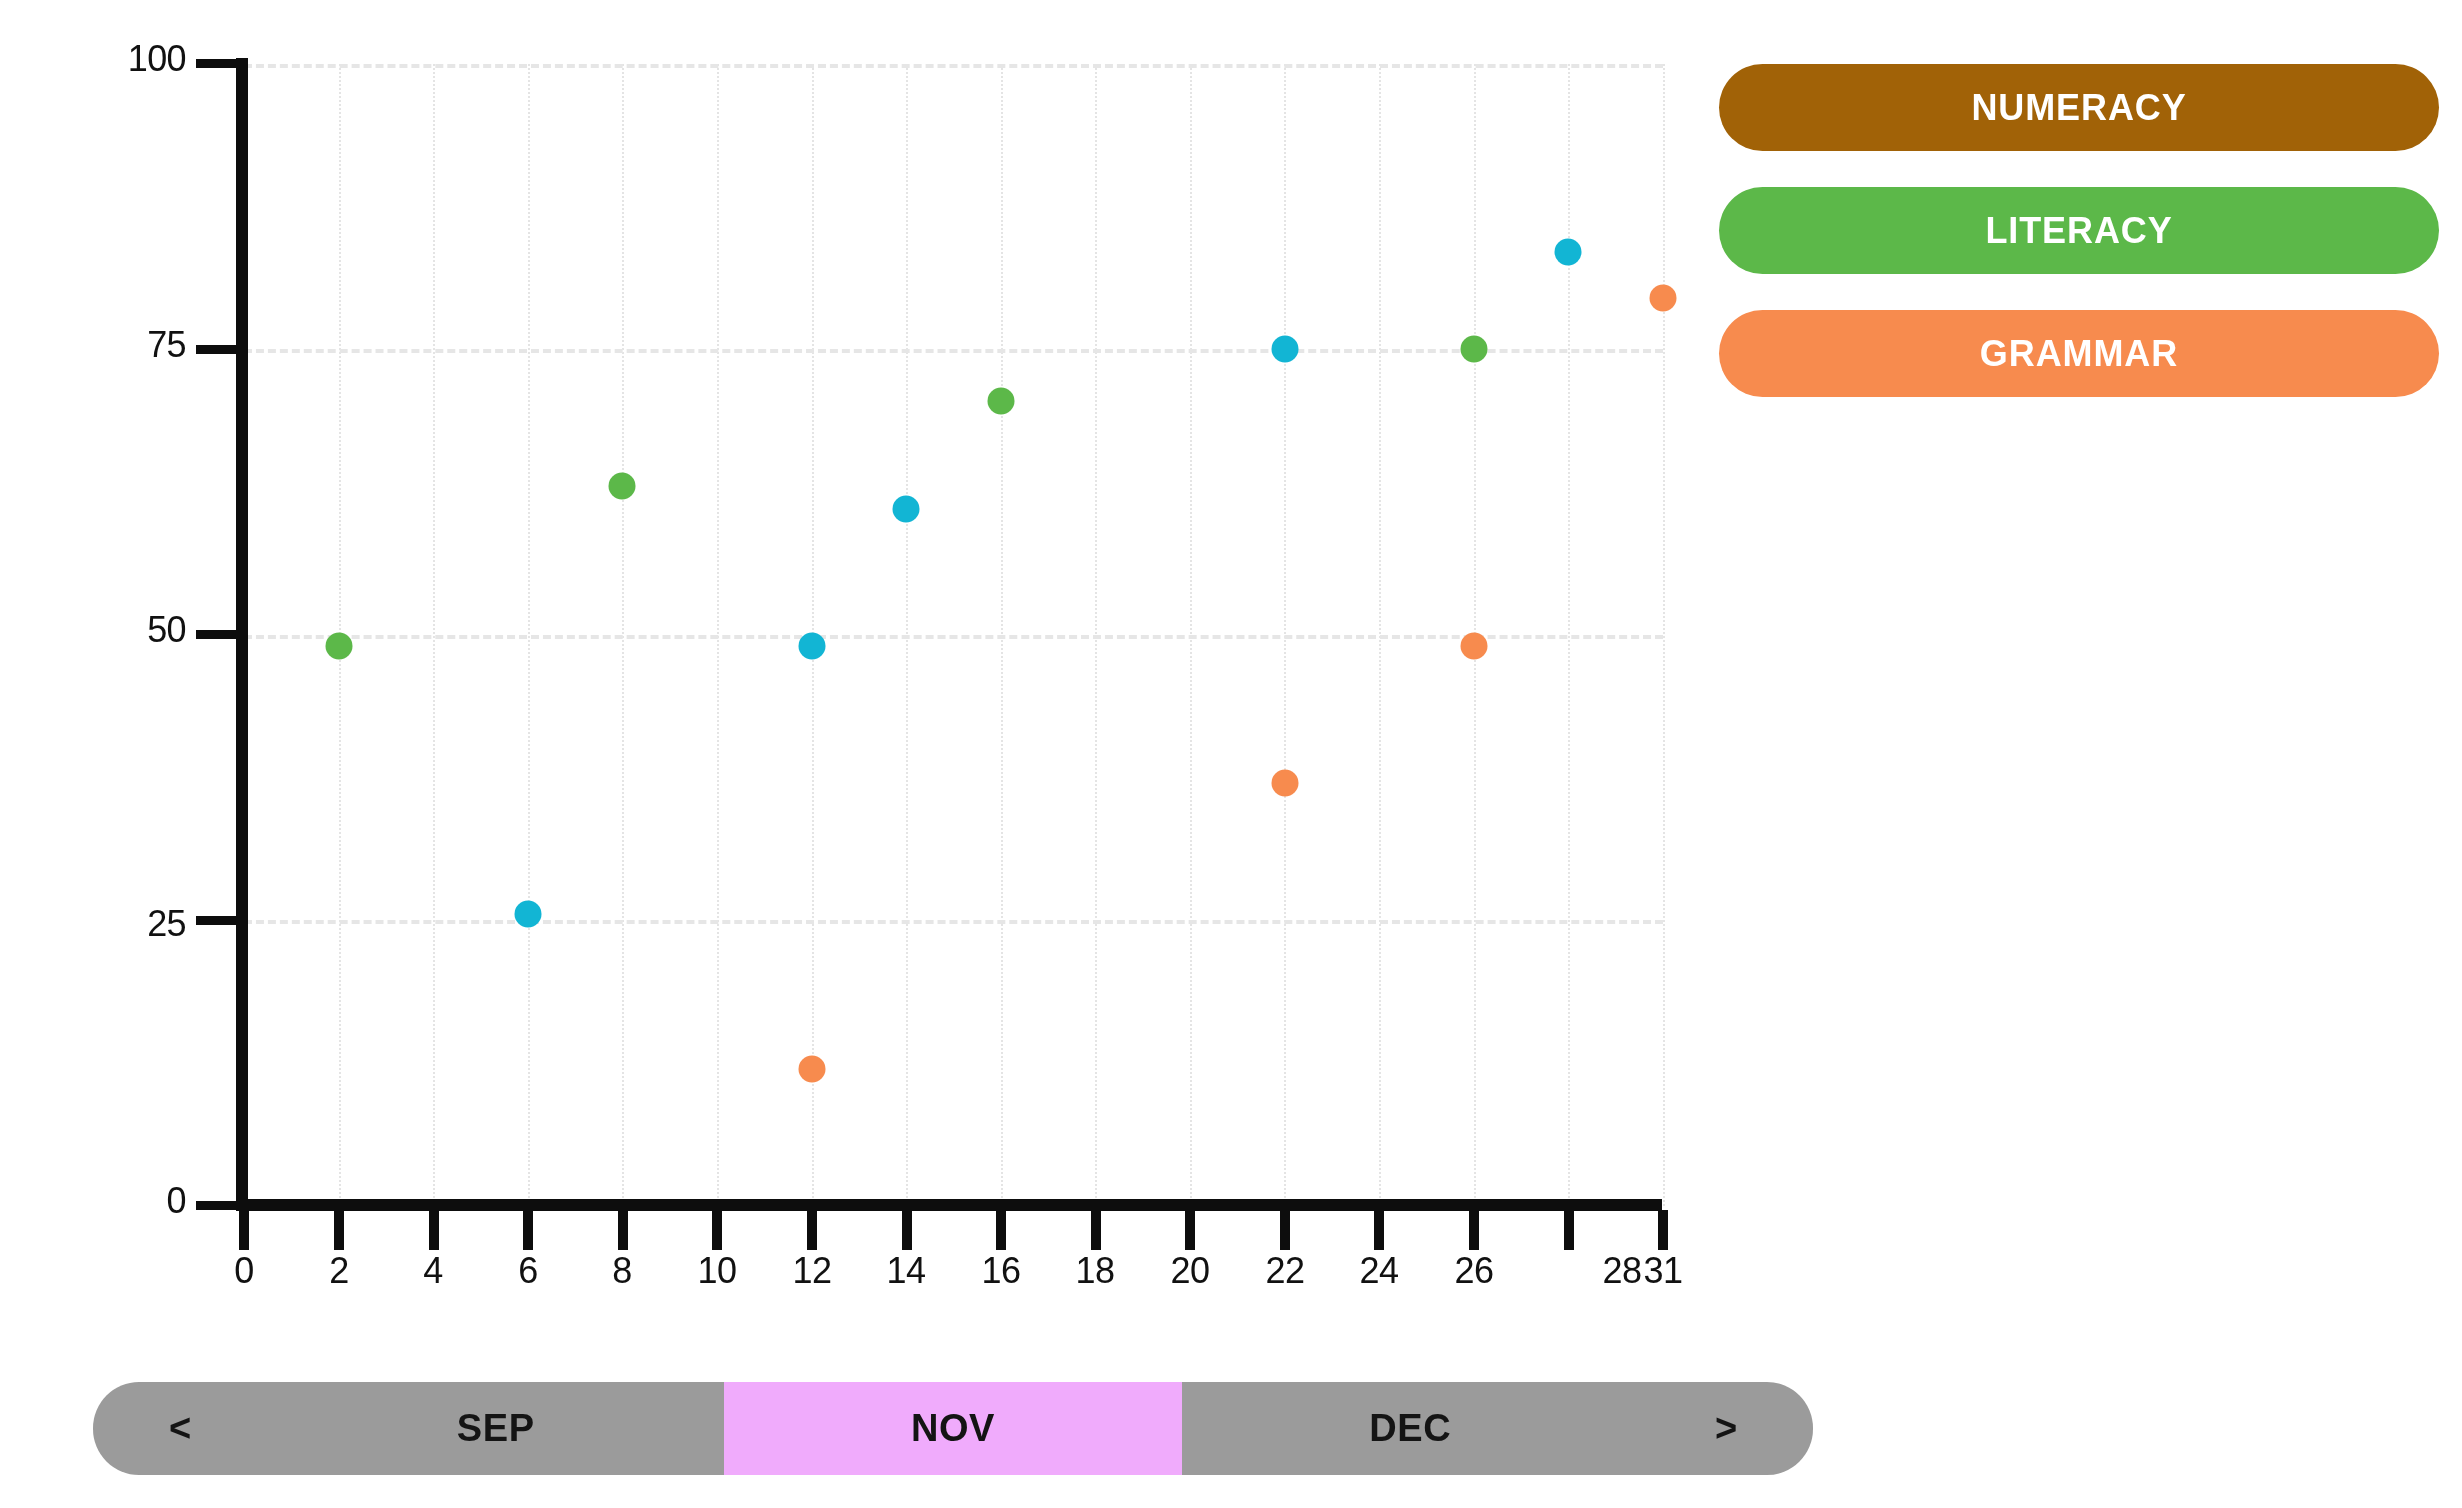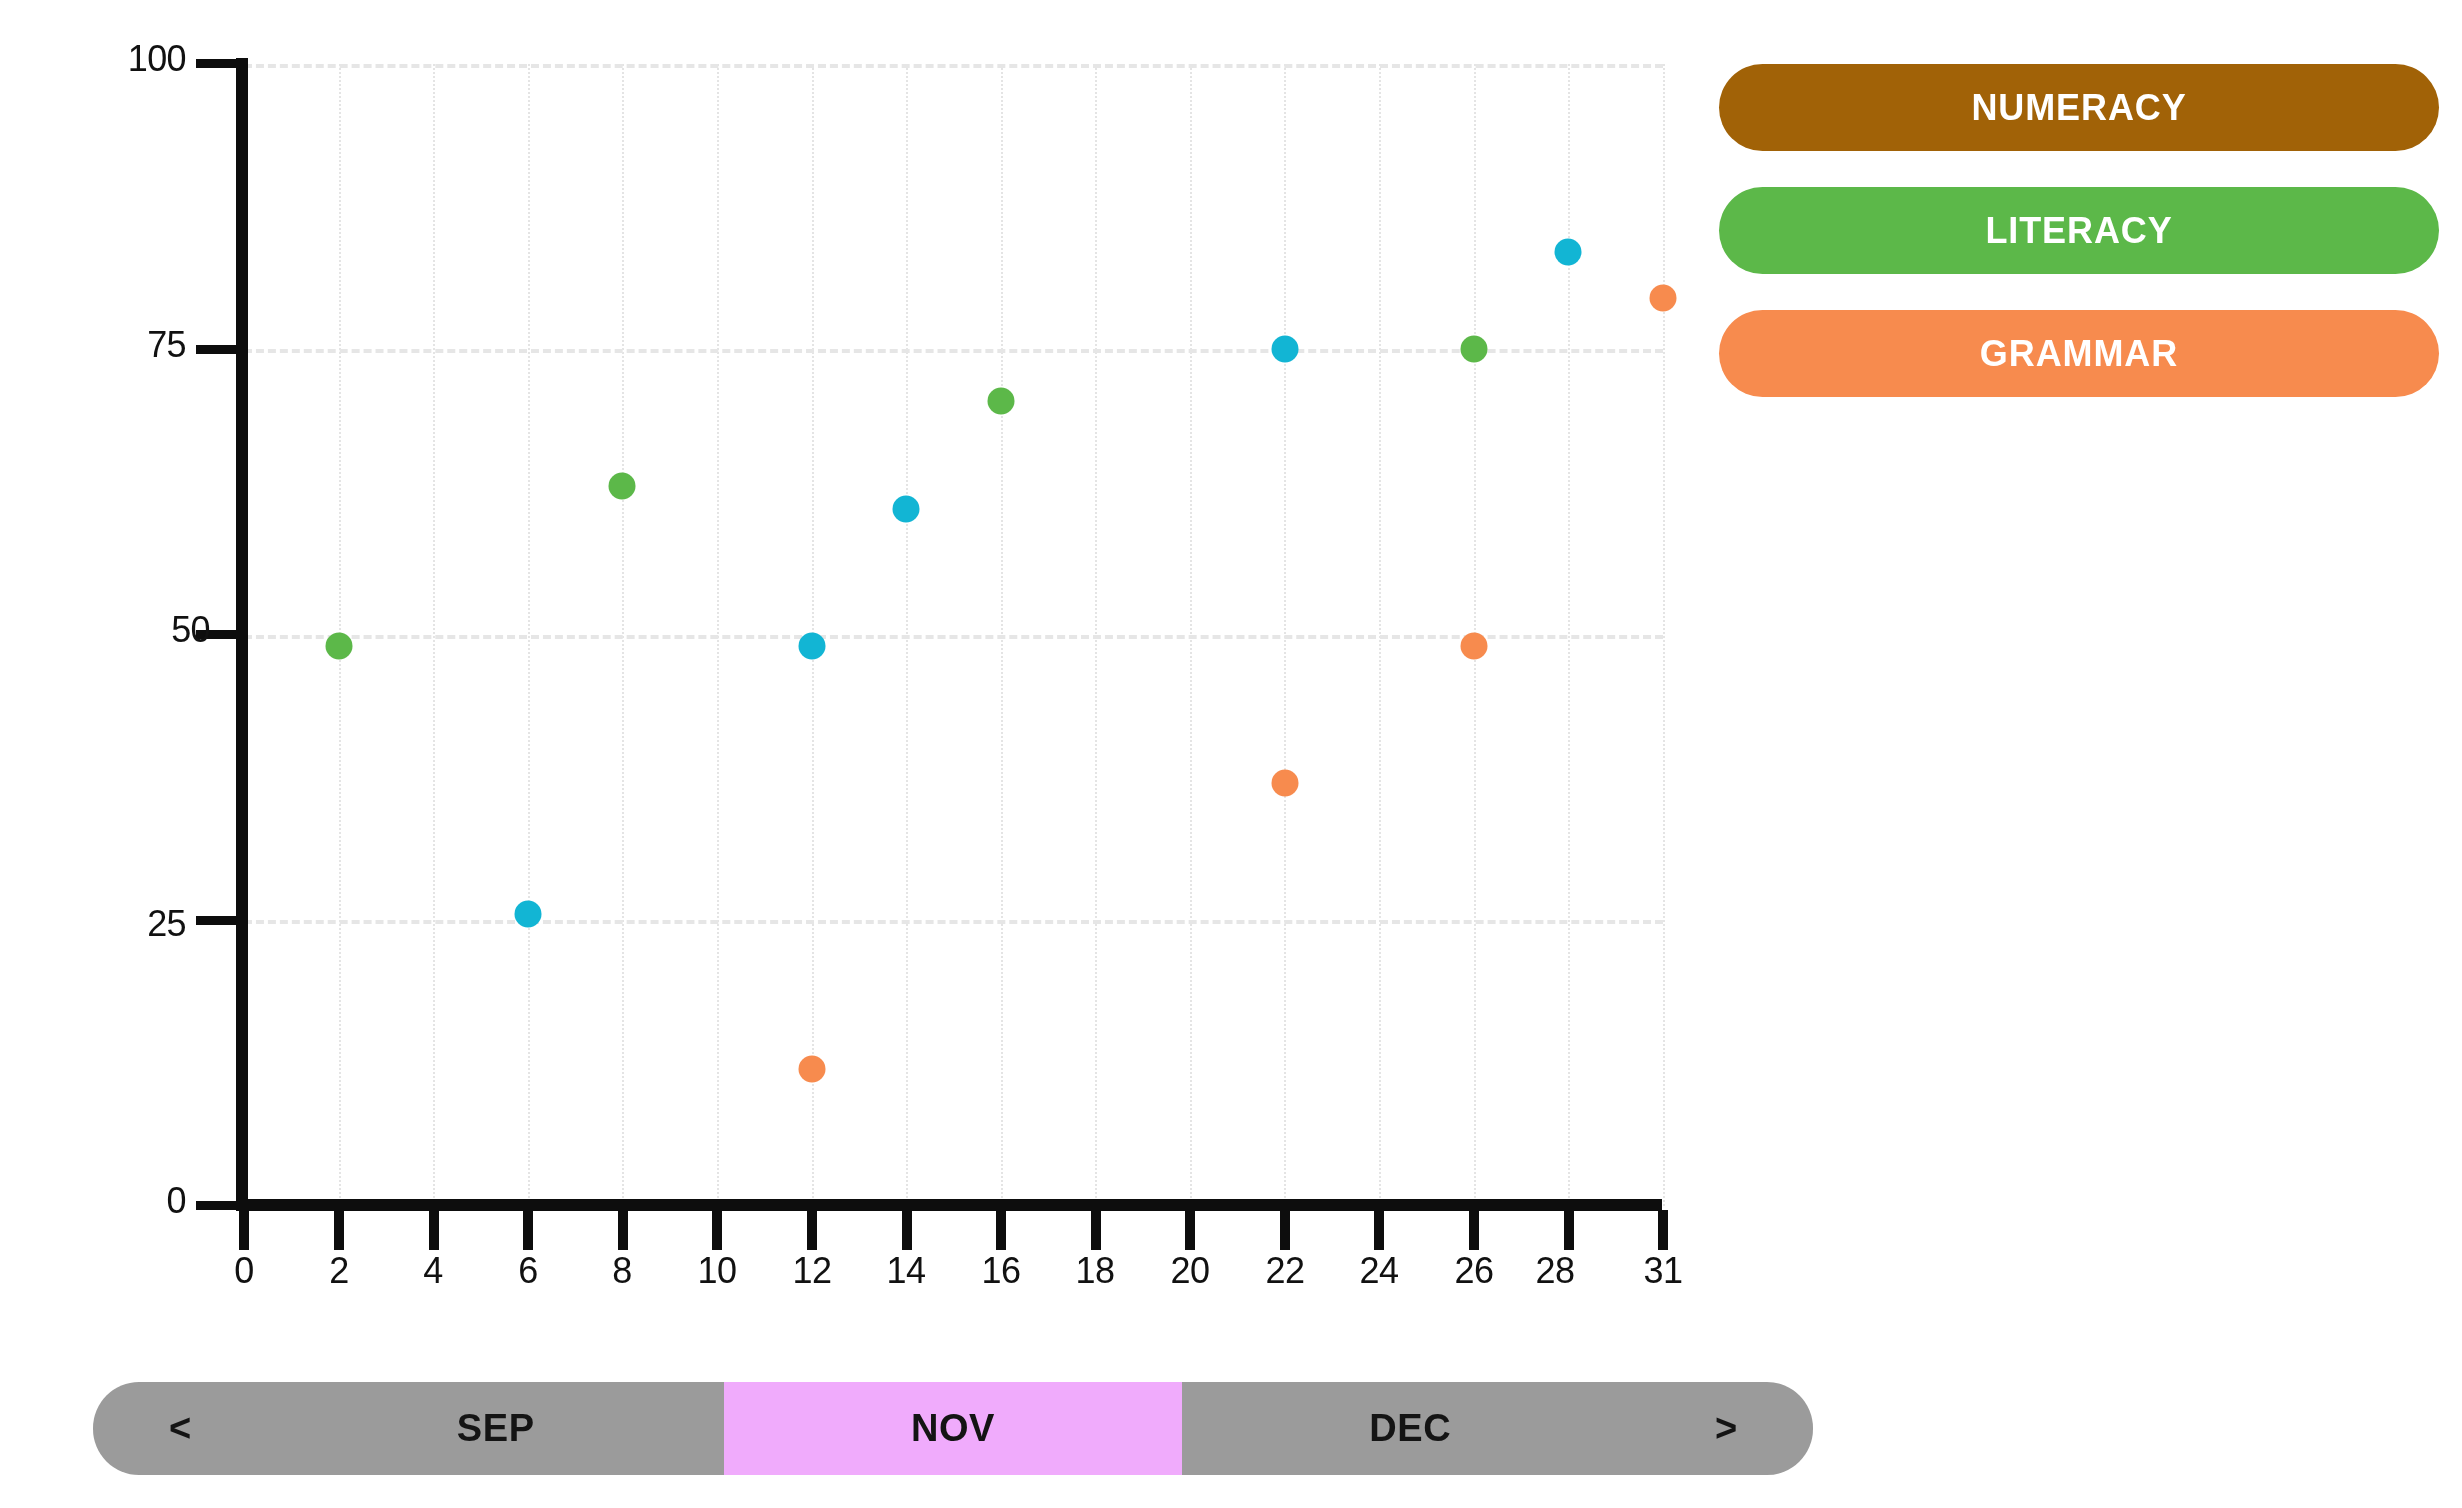--- a/index.html
+++ b/index.html
@@ -203,21 +203,21 @@
 
   <div id="y-axis-line"></div>
   <div id="x-axis-line"></div>
 
   <div id="y-ticks">
       <div class="y-tick-mark" style="top: 1201px;"></div>
       <div class="y-tick-label" style="right: auto; left: 0px; width: 186px; text-align: right; top: 1180px;">0</div>
       <div class="y-tick-mark" style="top: 916px;"></div>
       <div class="y-tick-label" style="right: auto; left: 0px; width: 186px; text-align: right; top: 895px; margin-top: 8px;">25</div>
       <div class="y-tick-mark" style="top: 630px;"></div>
-      <div class="y-tick-label" style="right: auto; left: 0px; width: 186px; text-align: right; top: 609px; padding-left: 24px;">50</div>
+      <div class="y-tick-label" style="right: auto; left: 0px; width: 186px; text-align: right; top: 609px;">50</div>
       <div class="y-tick-mark" style="top: 345px;"></div>
       <div class="y-tick-label" style="right: auto; left: 0px; width: 186px; text-align: right; top: 324px;">75</div>
       <div class="y-tick-mark" style="top: 59px;"></div>
       <div class="y-tick-label" style="right: auto; left: 0px; width: 186px; text-align: right; top: 38px;">100</div>
     </div>
   <div id="x-ticks">
       <div class="x-tick-mark" style="left: 239px;"></div>
       <div class="x-tick-label" style="left: 244px;">0</div>
       <div class="x-tick-mark" style="left: 334px;"></div>
       <div class="x-tick-label" style="left: 339px;">2</div>
@@ -239,21 +239,21 @@
       <div class="x-tick-label" style="left: 1095px;">18</div>
       <div class="x-tick-mark" style="left: 1185px;"></div>
       <div class="x-tick-label" style="left: 1190px;">20</div>
       <div class="x-tick-mark" style="left: 1280px;"></div>
       <div class="x-tick-label" style="left: 1285px;">22</div>
       <div class="x-tick-mark" style="left: 1374px;"></div>
       <div class="x-tick-label" style="left: 1379px;">24</div>
       <div class="x-tick-mark" style="left: 1469px;"></div>
       <div class="x-tick-label" style="left: 1474px;">26</div>
       <div class="x-tick-mark" style="left: 1564px;"></div>
-      <div class="x-tick-label" style="left: 1555px;">28</div>
+      <div class="x-tick-label" style="left: 1622px;">28</div>
       <div class="x-tick-mark" style="left: 1658px;"></div>
       <div class="x-tick-label" style="left: 1663px;">31</div>
     </div>
   <div id="dots">
       <div class="dot" title="NUMERACY 6: 25.5" style="left: 528px; top: 914px; background: rgb(18, 181, 212);"></div>
       <div class="dot" title="NUMERACY 12: 49" style="left: 812px; top: 646px; background: rgb(18, 181, 212);"></div>
       <div class="dot" title="NUMERACY 14: 61" style="left: 906px; top: 509px; background: rgb(18, 181, 212);"></div>
       <div class="dot" title="NUMERACY 22: 75" style="left: 1285px; top: 349px; background: rgb(18, 181, 212);"></div>
       <div class="dot" title="NUMERACY 28: 83.5" style="left: 1568px; top: 252px; background: rgb(18, 181, 212);"></div>
       <div class="dot" title="LITERACY 2: 49" style="left: 339px; top: 646px; background: rgb(92, 184, 73);"></div>

